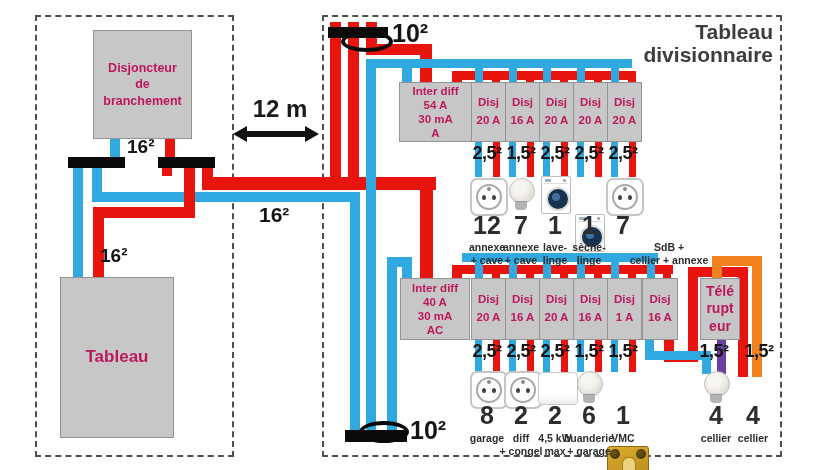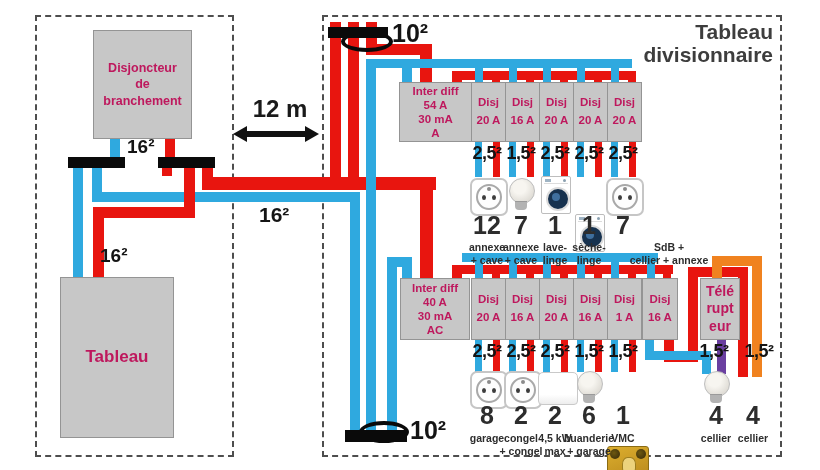--- a/index.html
+++ b/index.html
@@ -360,21 +360,21 @@
   <div class="num" style="left:563px;top:401px;width:52px;">6</div>
   <div class="num" style="left:597px;top:401px;width:52px;">1</div>
   <div class="num" style="left:692px;top:401px;width:48px;">4</div>
   <div class="num" style="left:729px;top:401px;width:48px;">4</div>
 
   <div class="desc" style="left:457px;top:432px;width:60px;">
     <span>garage</span><br>
     <span></span>
   </div>
   <div class="desc" style="left:491px;top:432px;width:60px;">
-    <span>congel</span><br>
+    <span>diff</span><br>
     <span>+ congel</span>
   </div>
   <div class="desc" style="left:525px;top:432px;width:60px;">
     <span>4,5 kW</span><br>
     <span>max</span>
   </div>
   <div class="desc" style="left:555px;top:432px;width:68px;">
     <span>buanderie</span><br>
     <span>+ garage</span>
   </div>

